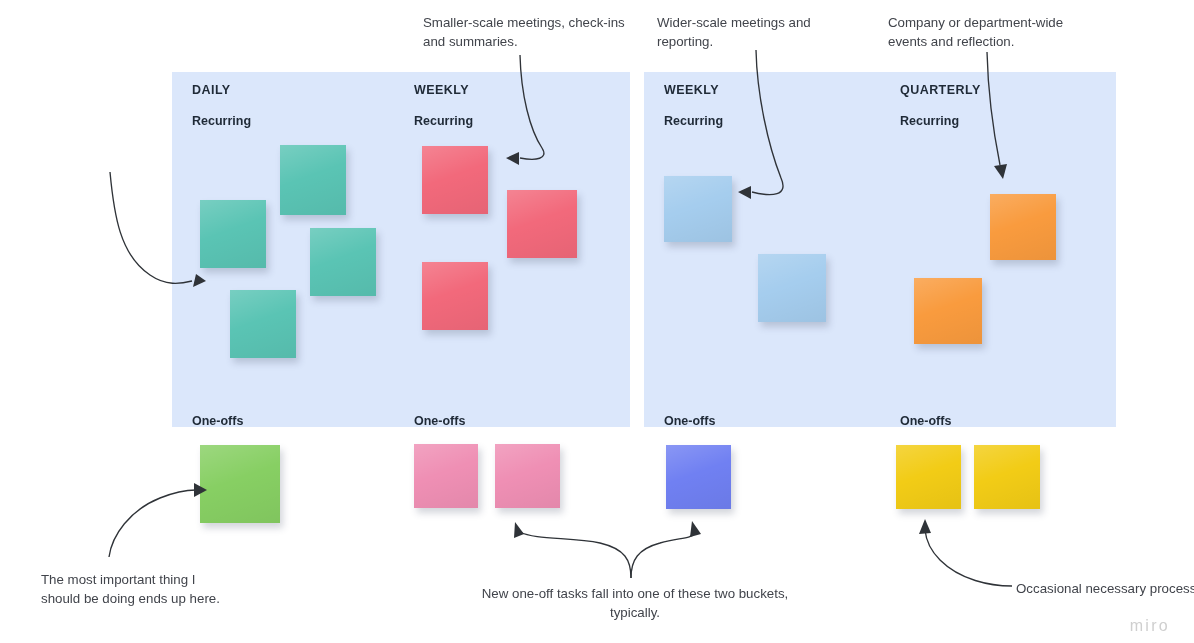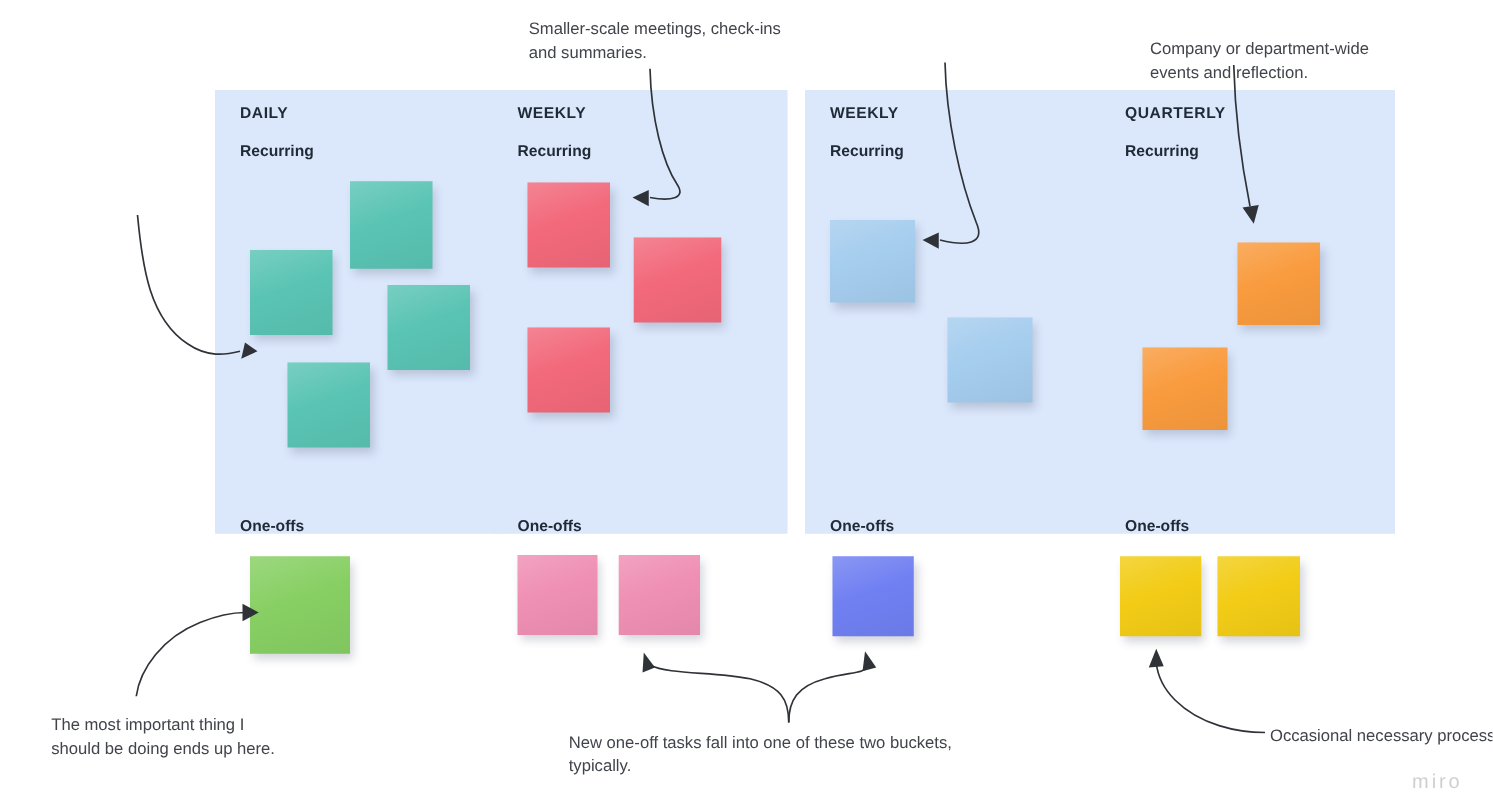--- a/index.html
+++ b/index.html
@@ -154,28 +154,30 @@
     <div class="note" style="left:34px; top:206px; width:68px; height:66px; background:#f99b3e;"></div>
 
     <div class="note" style="left:16px; top:373px; width:65px; height:64px; background:#f2cc16;"></div>
     <div class="note" style="left:94px; top:373px; width:66px; height:64px; background:#f2cc16;"></div>
   </div>
 
 
   <div class="annot" style="left:423px; top:13px; width:220px;">Smaller-scale meetings, check-ins
 and summaries.</div>
 
-
-  <div class="annot" style="left:888px; top:29px; width:230px;margin-left:32px;">Company or department-wide
+  <div class="annot" style="left:657px; top:13px; width:220px;">Wider-scale meetings and
+reporting.</div>
+
+  <div class="annot" style="left:888px; top:13px; width:230px;">Company or department-wide
 events and reflection.</div>
 
   <div class="annot" style="left:41px; top:570px; width:220px;">The most important thing I
 should be doing ends up here.</div>
 
-  <div class="annot" style="left:455px; top:584px; width:360px;">New one-off tasks fall into one of these two buckets, typically.</div>
+  <div class="annot" style="left:455px; top:584px; width:360px;text-align:center;">New one-off tasks fall into one of these two buckets, typically.</div>
 
   <div class="annot" style="left:1016px; top:579px; width:190px;">Occasional necessary process.</div>
 
   <svg id="connectors" viewBox="0 0 1194 643">
 
     <g>
       <path d="M110,172 C114,215 120,255 150,275 C166,286 180,284 192,281"></path>
       <polygon class="arrowhead" points="196,274 206,281 193,287"></polygon>
     </g>
 

